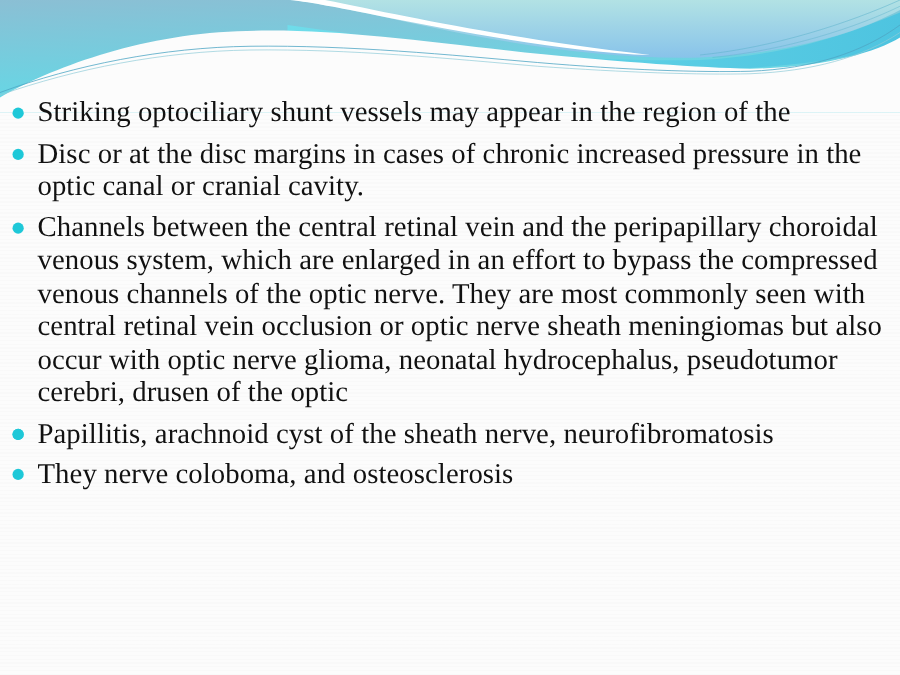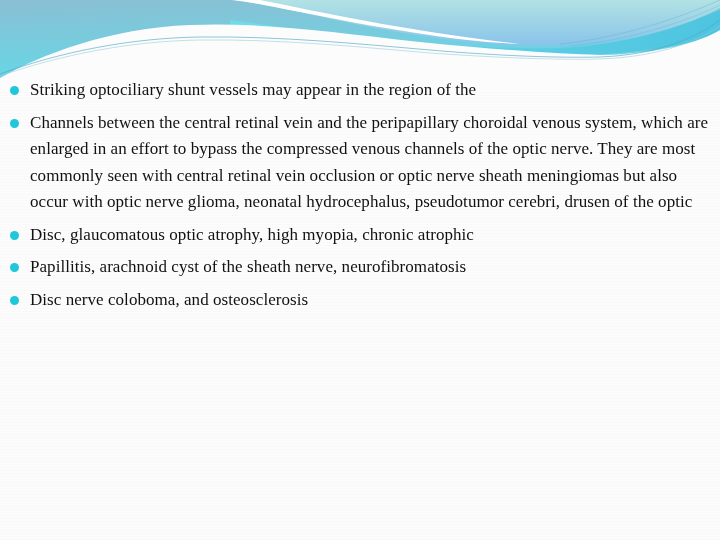--- a/index.html
+++ b/index.html
@@ -37,21 +37,21 @@
     }
     .bullets {
       list-style: none;
       margin: 0;
       padding: 0;
     }
     .bullet-item {
       position: relative;
       padding-left: 21px;
       font-family: "Liberation Serif", "DejaVu Serif", serif;
-      font-size: 17px;
+      font-size: 23px;
       line-height: 26.5px;
       color: #111111;
       margin-bottom: 6px;
       letter-spacing: 0.05px;
     }
     .bullet-dot {
       position: absolute;
       left: 1px;
       top: 9px;
       width: 9px;
@@ -98,29 +98,32 @@
   </svg>
 
   <div class="content">
     <ul class="bullets">
       <li class="bullet-item">
         <span class="bullet-dot"></span>
         <span>Striking optociliary shunt vessels may appear in the region of the</span>
       </li>
       <li class="bullet-item">
         <span class="bullet-dot"></span>
+        <span>Disc or at the disc margins in cases of chronic increased pressure in the optic canal or cranial cavity.</span>
+      </li>
+      <li class="bullet-item">
+        <span class="bullet-dot"></span>
         <span>Channels between the central retinal vein and the peripapillary choroidal venous system, which are enlarged in an effort to bypass the compressed venous channels of the optic nerve. They are most commonly seen with central retinal vein occlusion or optic nerve sheath meningiomas but also occur with optic nerve glioma, neonatal hydrocephalus, pseudotumor cerebri, drusen of the optic</span>
       </li>
       <li class="bullet-item">
         <span class="bullet-dot"></span>
-        <span>Disc, glaucomatous optic atrophy, high myopia, chronic atrophic</span>
       </li>
       <li class="bullet-item">
         <span class="bullet-dot"></span>
         <span>Papillitis, arachnoid cyst of the sheath nerve, neurofibromatosis</span>
       </li>
       <li class="bullet-item">
         <span class="bullet-dot"></span>
-        <span>Disc nerve coloboma, and osteosclerosis</span>
+        <span>They nerve coloboma, and osteosclerosis</span>
       </li>
     </ul>
   </div>
 </div>
 
 </body></html>

